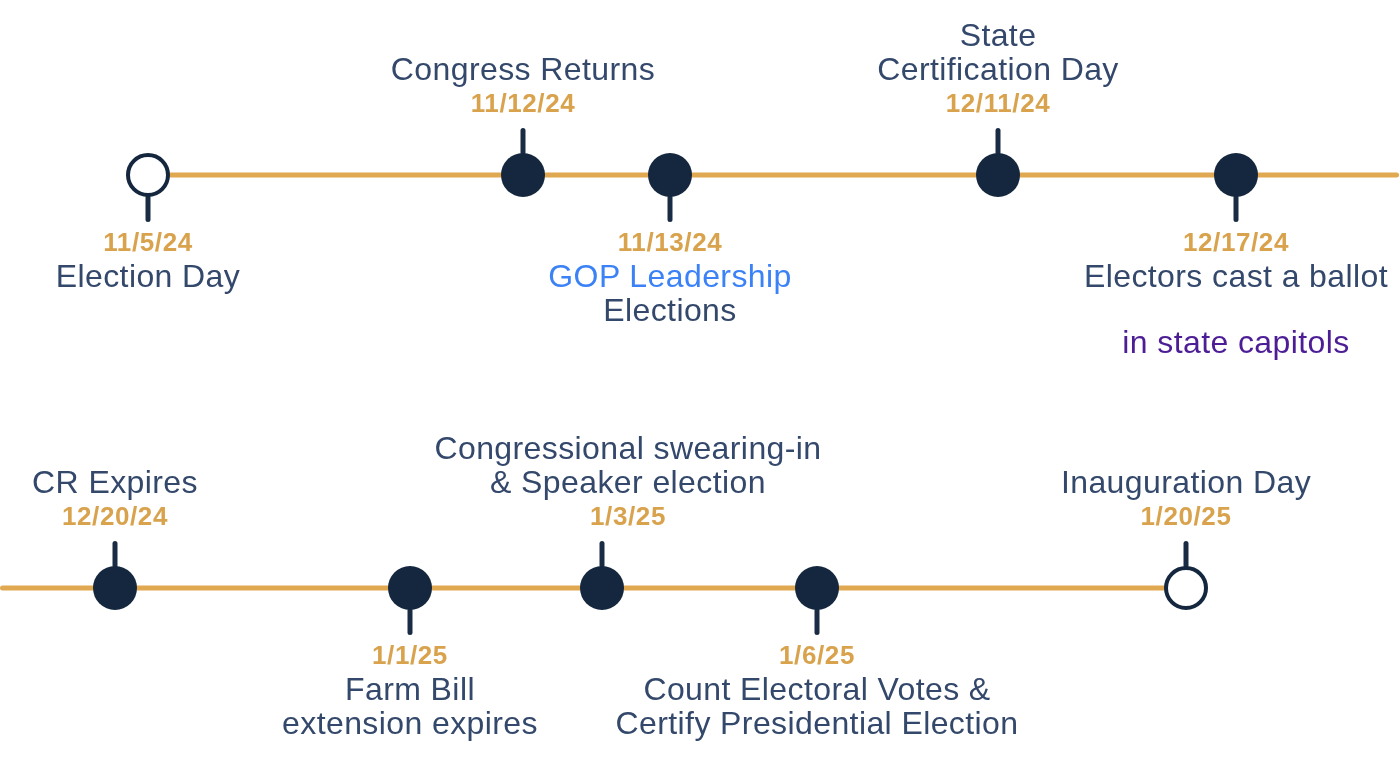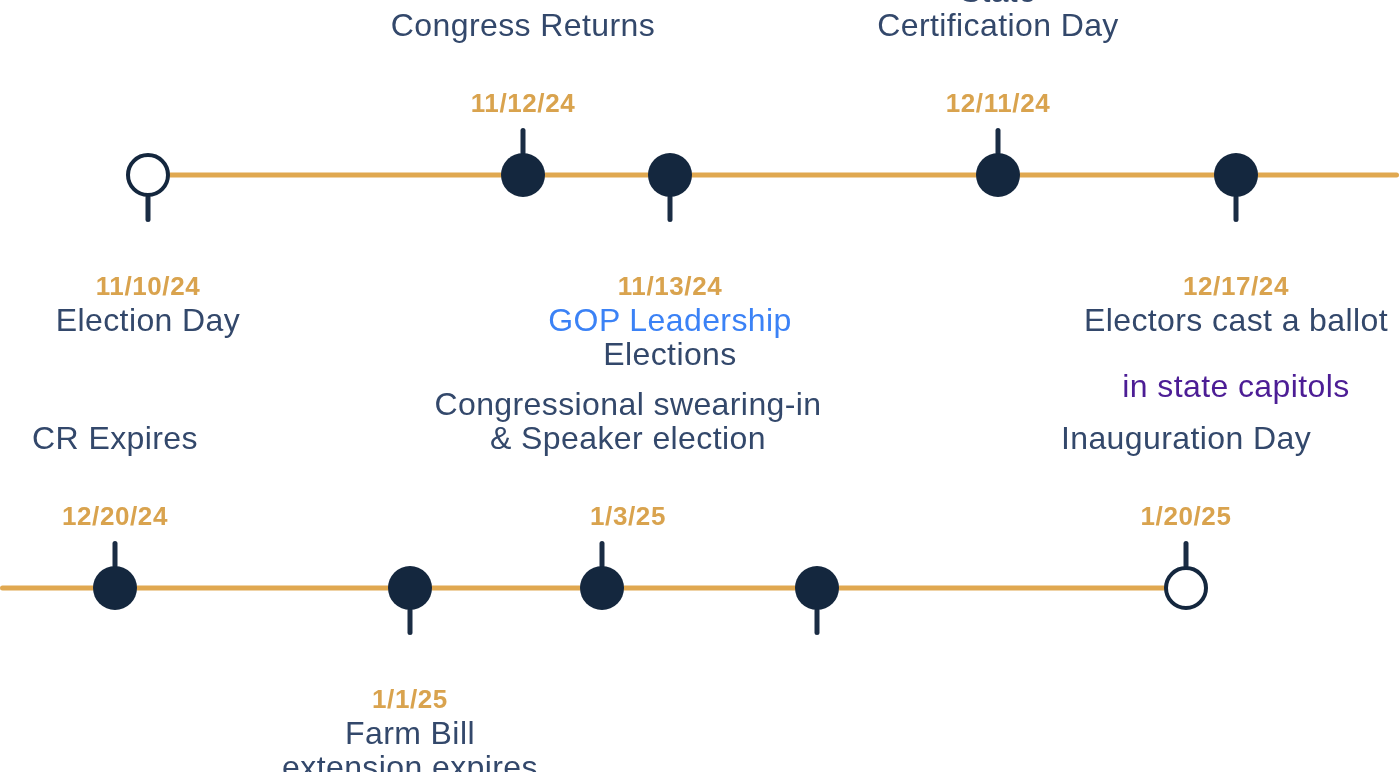--- a/index.html
+++ b/index.html
@@ -37,38 +37,37 @@
     transform:translateX(-50%);
     text-align:center;
     white-space:nowrap;
     z-index:4;
   }
   .date{
     font-size:26px;
     line-height:34px;
     font-weight:700;
     letter-spacing:0.6px;
-    margin-top:44px;
   }
   .title-line{
     font-size:32px;
     line-height:34px;
     font-weight:500;
     letter-spacing:0.4px;
   }
 </style>
 </head>
 <body>
 
 <div id="canvas" style="background: rgb(255, 255, 255);">
     <div class="timeline-line" style="left: 148px; width: 1251px; top: 175px; background: rgb(224, 168, 80);"></div>
     <div class="stem" style="left: 148px; height: 27px; background: rgb(26, 44, 68); top: 195px;"></div>
     <div class="marker open" style="left: 148px; top: 175px; background: rgb(255, 255, 255); border-color: rgb(20, 39, 62);"></div>
     <div class="label" style="left: 148px; top: 225px;">
-      <div class="date" style="color: rgb(217, 163, 78);">11/10/24</div>
+      <div class="date" style="color: rgb(217, 163, 78);">11/5/24</div>
       <div class="title-line" style="color: rgb(51, 72, 107);">Election Day</div>
     </div>
     <div class="stem" style="left: 523px; height: 27px; background: rgb(26, 44, 68); top: 128px;"></div>
     <div class="marker filled" style="left: 523px; top: 175px; background: rgb(20, 39, 62);"></div>
     <div class="label" style="left: 523px; bottom: 652px;">
       <div class="title-line" style="color: rgb(51, 72, 107);">Congress Returns</div>
       <div class="date" style="color: rgb(217, 163, 78);">11/12/24</div>
     </div>
     <div class="stem" style="left: 670px; height: 27px; background: rgb(26, 44, 68); top: 195px;"></div>
     <div class="marker filled" style="left: 670px; top: 175px; background: rgb(20, 39, 62);"></div>
@@ -107,19 +106,24 @@
     </div>
     <div class="stem" style="left: 602px; height: 27px; background: rgb(26, 44, 68); top: 541px;"></div>
     <div class="marker filled" style="left: 602px; top: 588px; background: rgb(20, 39, 62);"></div>
     <div class="label" style="left: 628px; bottom: 239px;">
       <div class="title-line" style="color: rgb(51, 72, 107);">Congressional swearing-in</div>
       <div class="title-line" style="color: rgb(51, 72, 107);">&amp; Speaker election</div>
       <div class="date" style="color: rgb(217, 163, 78);">1/3/25</div>
     </div>
     <div class="stem" style="left: 817px; height: 27px; background: rgb(26, 44, 68); top: 608px;"></div>
     <div class="marker filled" style="left: 817px; top: 588px; background: rgb(20, 39, 62);"></div>
+    <div class="label" style="left: 817px; top: 638px;">
+      <div class="date" style="color: rgb(217, 163, 78);">1/6/25</div>
+      <div class="title-line" style="color: rgb(51, 72, 107);">Count Electoral Votes &amp;</div>
+      <div class="title-line" style="color: rgb(51, 72, 107);">Certify Presidential Election</div>
+    </div>
     <div class="stem" style="left: 1186px; height: 27px; background: rgb(26, 44, 68); top: 541px;"></div>
     <div class="marker open" style="left: 1186px; top: 588px; background: rgb(255, 255, 255); border-color: rgb(20, 39, 62);"></div>
     <div class="label" style="left: 1186px; bottom: 239px;">
       <div class="title-line" style="color: rgb(51, 72, 107);">Inauguration Day</div>
       <div class="date" style="color: rgb(217, 163, 78);">1/20/25</div>
     </div>
   </div>
 
 </body></html>

